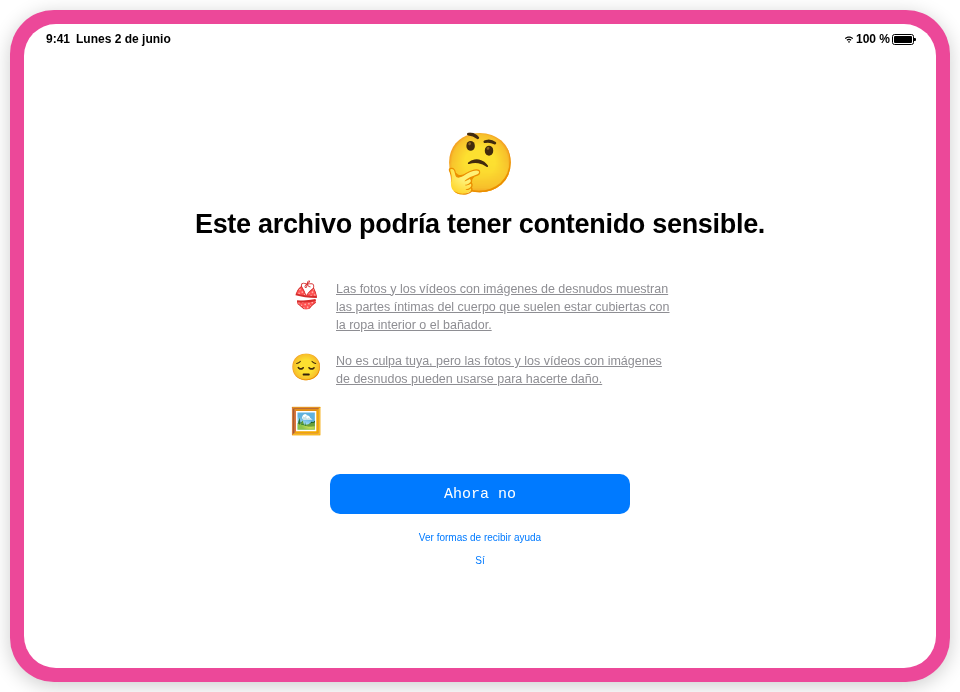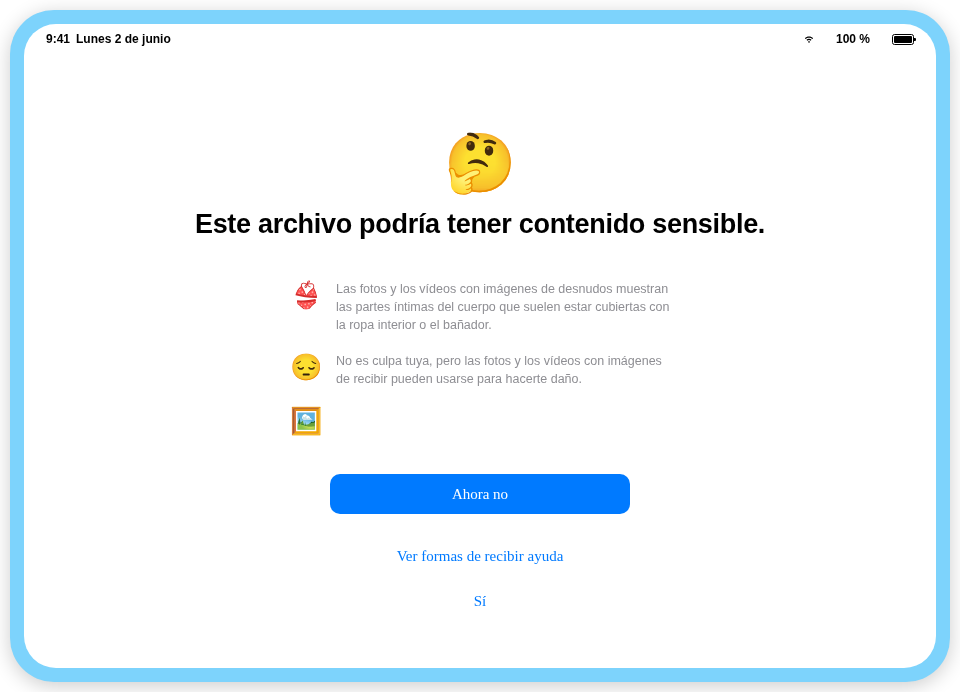--- a/index.html
+++ b/index.html
@@ -14,21 +14,21 @@
       background: #fff;
       display: flex;
       justify-content: center;
       align-items: center;
       font-family: -apple-system, BlinkMacSystemFont, "Helvetica Neue", Helvetica, Arial, sans-serif;
     }
     
     .ipad-frame {
       width: 940px;
       height: 672px;
-      background: #7dd3fc;
+      background: #ec4899;
       border-radius: 44px;
       padding: 14px;
       position: relative;
       box-shadow: 0 4px 20px rgba(0,0,0,0.2);
     }
     
     .screen {
       width: 100%;
       height: 100%;
       background: #fff;
@@ -53,21 +53,21 @@
     }
     
     .status-left {
       display: flex;
       gap: 6px;
     }
     
     .status-right {
       display: flex;
       align-items: center;
-      gap: 20px;
+      gap: 0;
     }
     
     .wifi-icon {
       width: 14px;
       height: 10px;
     }
     
     .battery-icon {
       width: 22px;
       height: 11px;
@@ -142,46 +142,46 @@
       width: 30px;
       text-align: center;
       margin-top: 2px;
     }
     
     .info-text {
       font-size: 12.5px;
       line-height: 1.45;
       color: #8e8e93;
       flex: 1;
+      text-decoration: underline;
     }
     
     .primary-button {
       width: 300px;
       height: 40px;
       background: #007aff;
       border: none;
       border-radius: 10px;
       color: #fff;
       font-size: 15px;
       font-weight: 500;
       cursor: pointer;
       margin-bottom: 12px;
-      font-family: Liberation Serif, serif;
+      font-family: Liberation Mono, monospace;
     }
     
     .link-button {
       background: none;
       border: none;
       color: #007aff;
-      font-size: 15px;
+      font-size: 10px;
       font-weight: 400;
       cursor: pointer;
       padding: 6px 0;
-      font-family: Liberation Serif, serif;
-      margin-top: 16px;
+      font-family: Liberation Sans, sans-serif;
     }
   </style>
 </head>
 <body>
 
 <div class="ipad-frame">
   <div class="screen">
 
     <div class="status-bar">
       <div class="status-left">
@@ -206,21 +206,21 @@
         <span>Este archivo podría tener contenido sensible.</span><br>
       </h1>
 
       <div class="info-list">
         <div class="info-item">
           <div class="info-emoji">👙</div>
           <div class="info-text">Las fotos y los vídeos con imágenes de desnudos muestran las partes íntimas del cuerpo que suelen estar cubiertas con la ropa interior o el bañador.</div>
         </div>
         <div class="info-item">
           <div class="info-emoji">😔</div>
-          <div class="info-text">No es culpa tuya, pero las fotos y los vídeos con imágenes de recibir pueden usarse para hacerte daño.</div>
+          <div class="info-text">No es culpa tuya, pero las fotos y los vídeos con imágenes de desnudos pueden usarse para hacerte daño.</div>
         </div>
         <div class="info-item">
           <div class="info-emoji">🖼️</div>
         </div>
       </div>
 
       <button class="primary-button">Ahora no</button>
       <button class="link-button">Ver formas de recibir ayuda</button>
       <button class="link-button">Sí</button>
     </div>

